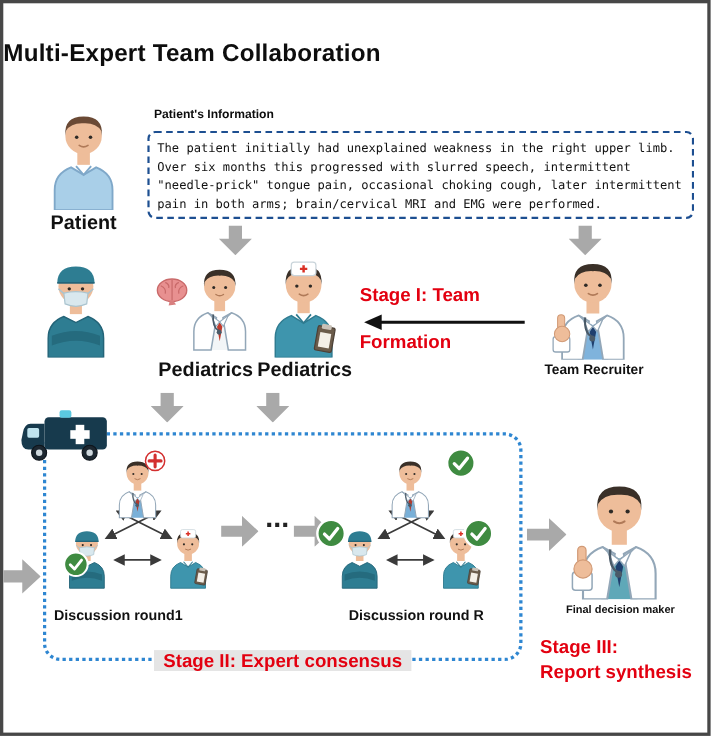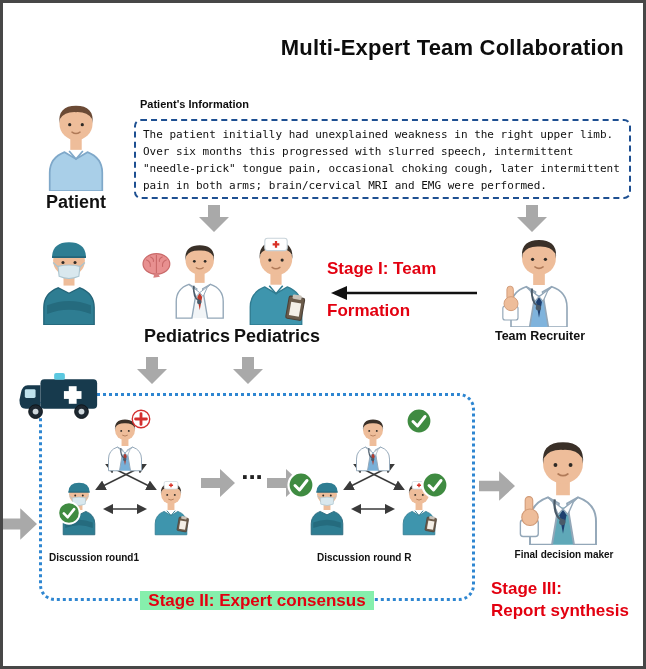--- a/index.html
+++ b/index.html
@@ -3,41 +3,41 @@
 <meta charset="utf-8">
 <style>
   * { margin:0; padding:0; box-sizing:border-box; }
   body { background:#e9e9e9; font-family:"Liberation Sans", sans-serif; }
   #frame {
     position:relative; width:646px; height:669px; margin:0 auto;
     background:#ffffff; border:3px solid #474747; overflow:hidden;
   }
   .abs { position:absolute; }
   .title {
-    position:absolute; left:0; top:32px; width:621px; text-align:right;
+    position:absolute; left:0; top:32px; width:621px; text-align:left;
     font-size:22px; font-weight:800; color:#0d0d0d; letter-spacing:.2px;
   }
   .fig-label { position:absolute; font-size:18px; font-weight:700; color:#111; text-align:center; }
   .info-heading { position:absolute; left:137px; top:95px; font-size:11px; font-weight:800; color:#0d0d0d; }
   .info-box {
     position:absolute; left:131px; top:116px; width:497px; height:80px;
     border:2px dashed #1d4f91; border-radius:7px; padding:5px 7px;
     font-family:"DejaVu Sans Mono", monospace; font-size:11px; line-height:17px;
     color:#101010; white-space:pre-wrap;
   }
   .red { position:absolute; color:#e30010; font-weight:800; font-size:17px; }
   .center { }
   .dotted-box {
     position:absolute; left:36px; top:390px; width:436px; height:208px;
     border:3px dotted #2e86d1; border-radius:16px;
   }
   .cluster { position:absolute; }
-  .round-label { position:absolute; font-size:10px; font-weight:800; color:#111; }
+  .round-label { position:absolute; font-size:13px; font-weight:800; color:#111; }
   .stage2-wrap { position:absolute; left:36px; top:588px; width:436px; text-align:center; }
-  .stage2-wrap span { background:#86efac; padding:0 8px; }
+  .stage2-wrap span { background:#e5e5e5; padding:0 8px; }
   .dots { position:absolute; left:232px; top:452px; width:34px; font-size:26px; font-weight:800; color:#222; text-align:center; }
 </style>
 </head>
 <body>
 
 <svg width="0" height="0" style="position:absolute" aria-hidden="true">
   <defs>
     <marker id="mk" viewBox="0 0 10 10" refX="8" refY="5" markerWidth="7" markerHeight="7" orient="auto-start-reverse">
       <path d="M0 0 L10 5 L0 10 Z" fill="#3a3a3a"></path>
     </marker>

